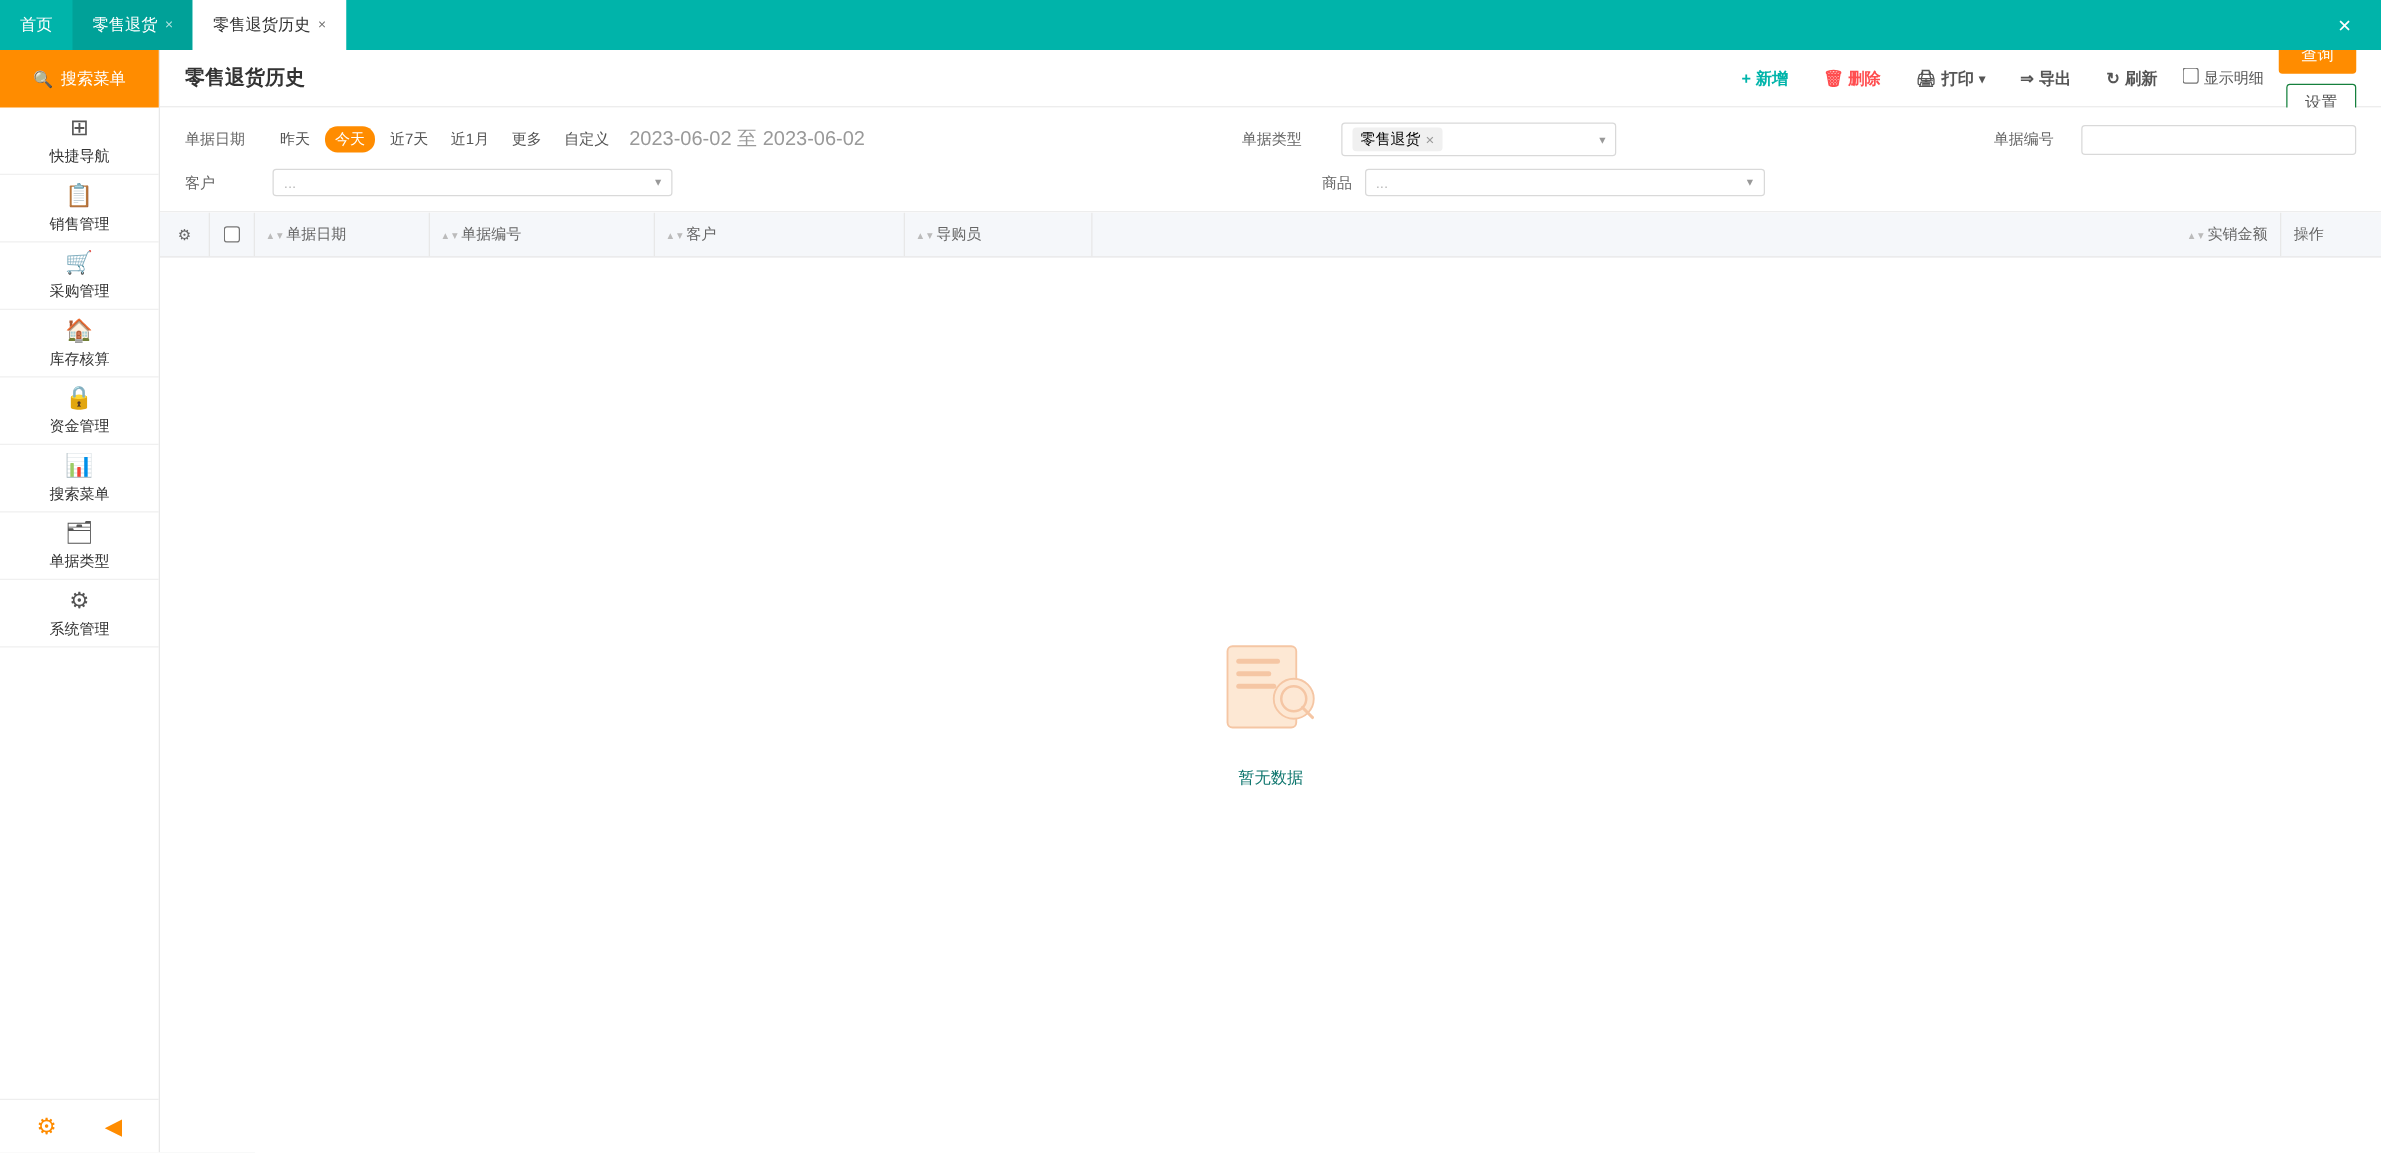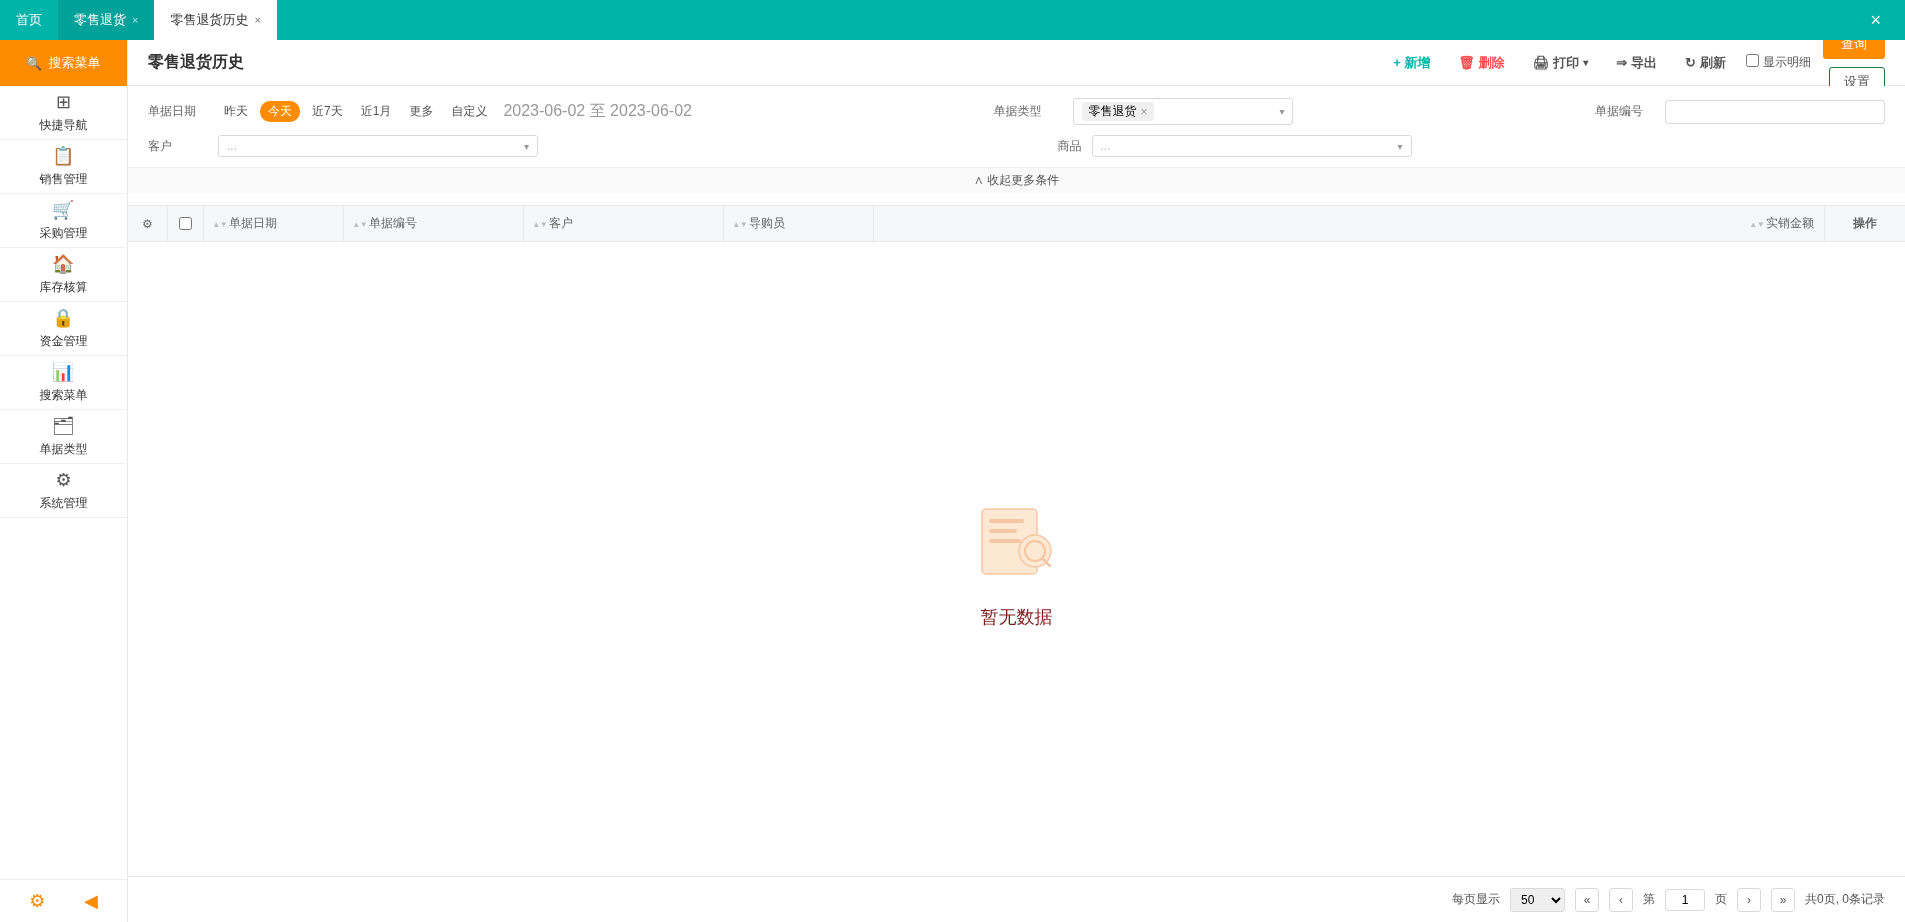--- a/index.html
+++ b/index.html
@@ -294,38 +294,38 @@
       white-space: nowrap;
       flex-shrink: 0;
     }
     .th-cell.settings { width: 40px; justify-content: center; }
     .th-cell.checkbox { width: 36px; justify-content: center; }
     .th-cell.date { width: 140px; }
     .th-cell.bill-no { width: 180px; }
     .th-cell.customer { width: 200px; }
     .th-cell.guide { width: 150px; }
     .th-cell.amount { flex: 1; justify-content: flex-end; }
-    .th-cell.action { width: 80px; justify-content: center; border-right: none; font-weight: bold; }
+    .th-cell.action { width: 80px; border-right: none; }
 
     
     .empty-state {
       flex: 1;
       display: flex;
       flex-direction: column;
       align-items: center;
       justify-content: center;
       gap: 16px;
     }
     .empty-icon {
       width: 100px;
       height: 100px;
     }
     .empty-text {
-      font-size: 18px;
-      color: #7f1d1d;
+      font-size: 13px;
+      color: #0f766e;
     }
 
     
     .pagination-bar {
       height: 46px;
       background: #fff;
       border-top: 1px solid #e8e8e8;
       display: flex;
       align-items: center;
       justify-content: flex-end;
@@ -503,23 +503,20 @@
         </div>
         <span style="flex:1;"></span>
         <span class="filter-label" style="width:80px;text-align:right;padding-right:10px;">商品</span>
         <div class="filter-select" style="min-width:320px;">
           <span style="color:#bbb;">...</span>
           <span class="select-arrow">▾</span>
         </div>
         <span style="flex:1;"></span>
       </div>
 
-      <div class="collapse-btn" style="margin-top:10px;">
-        <span>∧ 收起更多条件</span>
-      </div>
     </div>
 
     <div class="table-area">
       <div class="table-header">
         <div class="th-cell settings">
           <span>⚙</span>
         </div>
         <div class="th-cell checkbox">
           <input type="checkbox" style="">
         </div>
@@ -559,32 +556,16 @@
           <rect x="22" y="30" width="35" height="4" rx="2" fill="#f5c6a4"></rect>
           <rect x="22" y="40" width="28" height="4" rx="2" fill="#f5c6a4"></rect>
           <rect x="22" y="50" width="32" height="4" rx="2" fill="#f5c6a4"></rect>
           <circle cx="68" cy="62" r="16" fill="#fde8d4" stroke="#f5c6a4" stroke-width="1.5"></circle>
           <circle cx="68" cy="62" r="10" fill="none" stroke="#f5c6a4" stroke-width="2"></circle>
           <line x1="75" y1="69" x2="83" y2="77" stroke="#f5c6a4" stroke-width="2.5" stroke-linecap="round"></line>
         </svg>
         <span class="empty-text">暂无数据</span>
       </div>
 
-      <div class="pagination-bar">
-        <span>每页显示</span>
-        <select class="page-size-select">
-          <option>50</option>
-          <option>100</option>
-          <option>200</option>
-        </select>
-        <div class="page-nav-btn">«</div>
-        <div class="page-nav-btn">‹</div>
-        <span>第</span>
-        <input class="page-input" type="text" value="1" style="">
-        <span>页</span>
-        <div class="page-nav-btn">›</div>
-        <div class="page-nav-btn">»</div>
-        <span>共0页, 0条记录</span>
-      </div>
     </div>
 
   </div>
 </div>
 
 </body></html>

